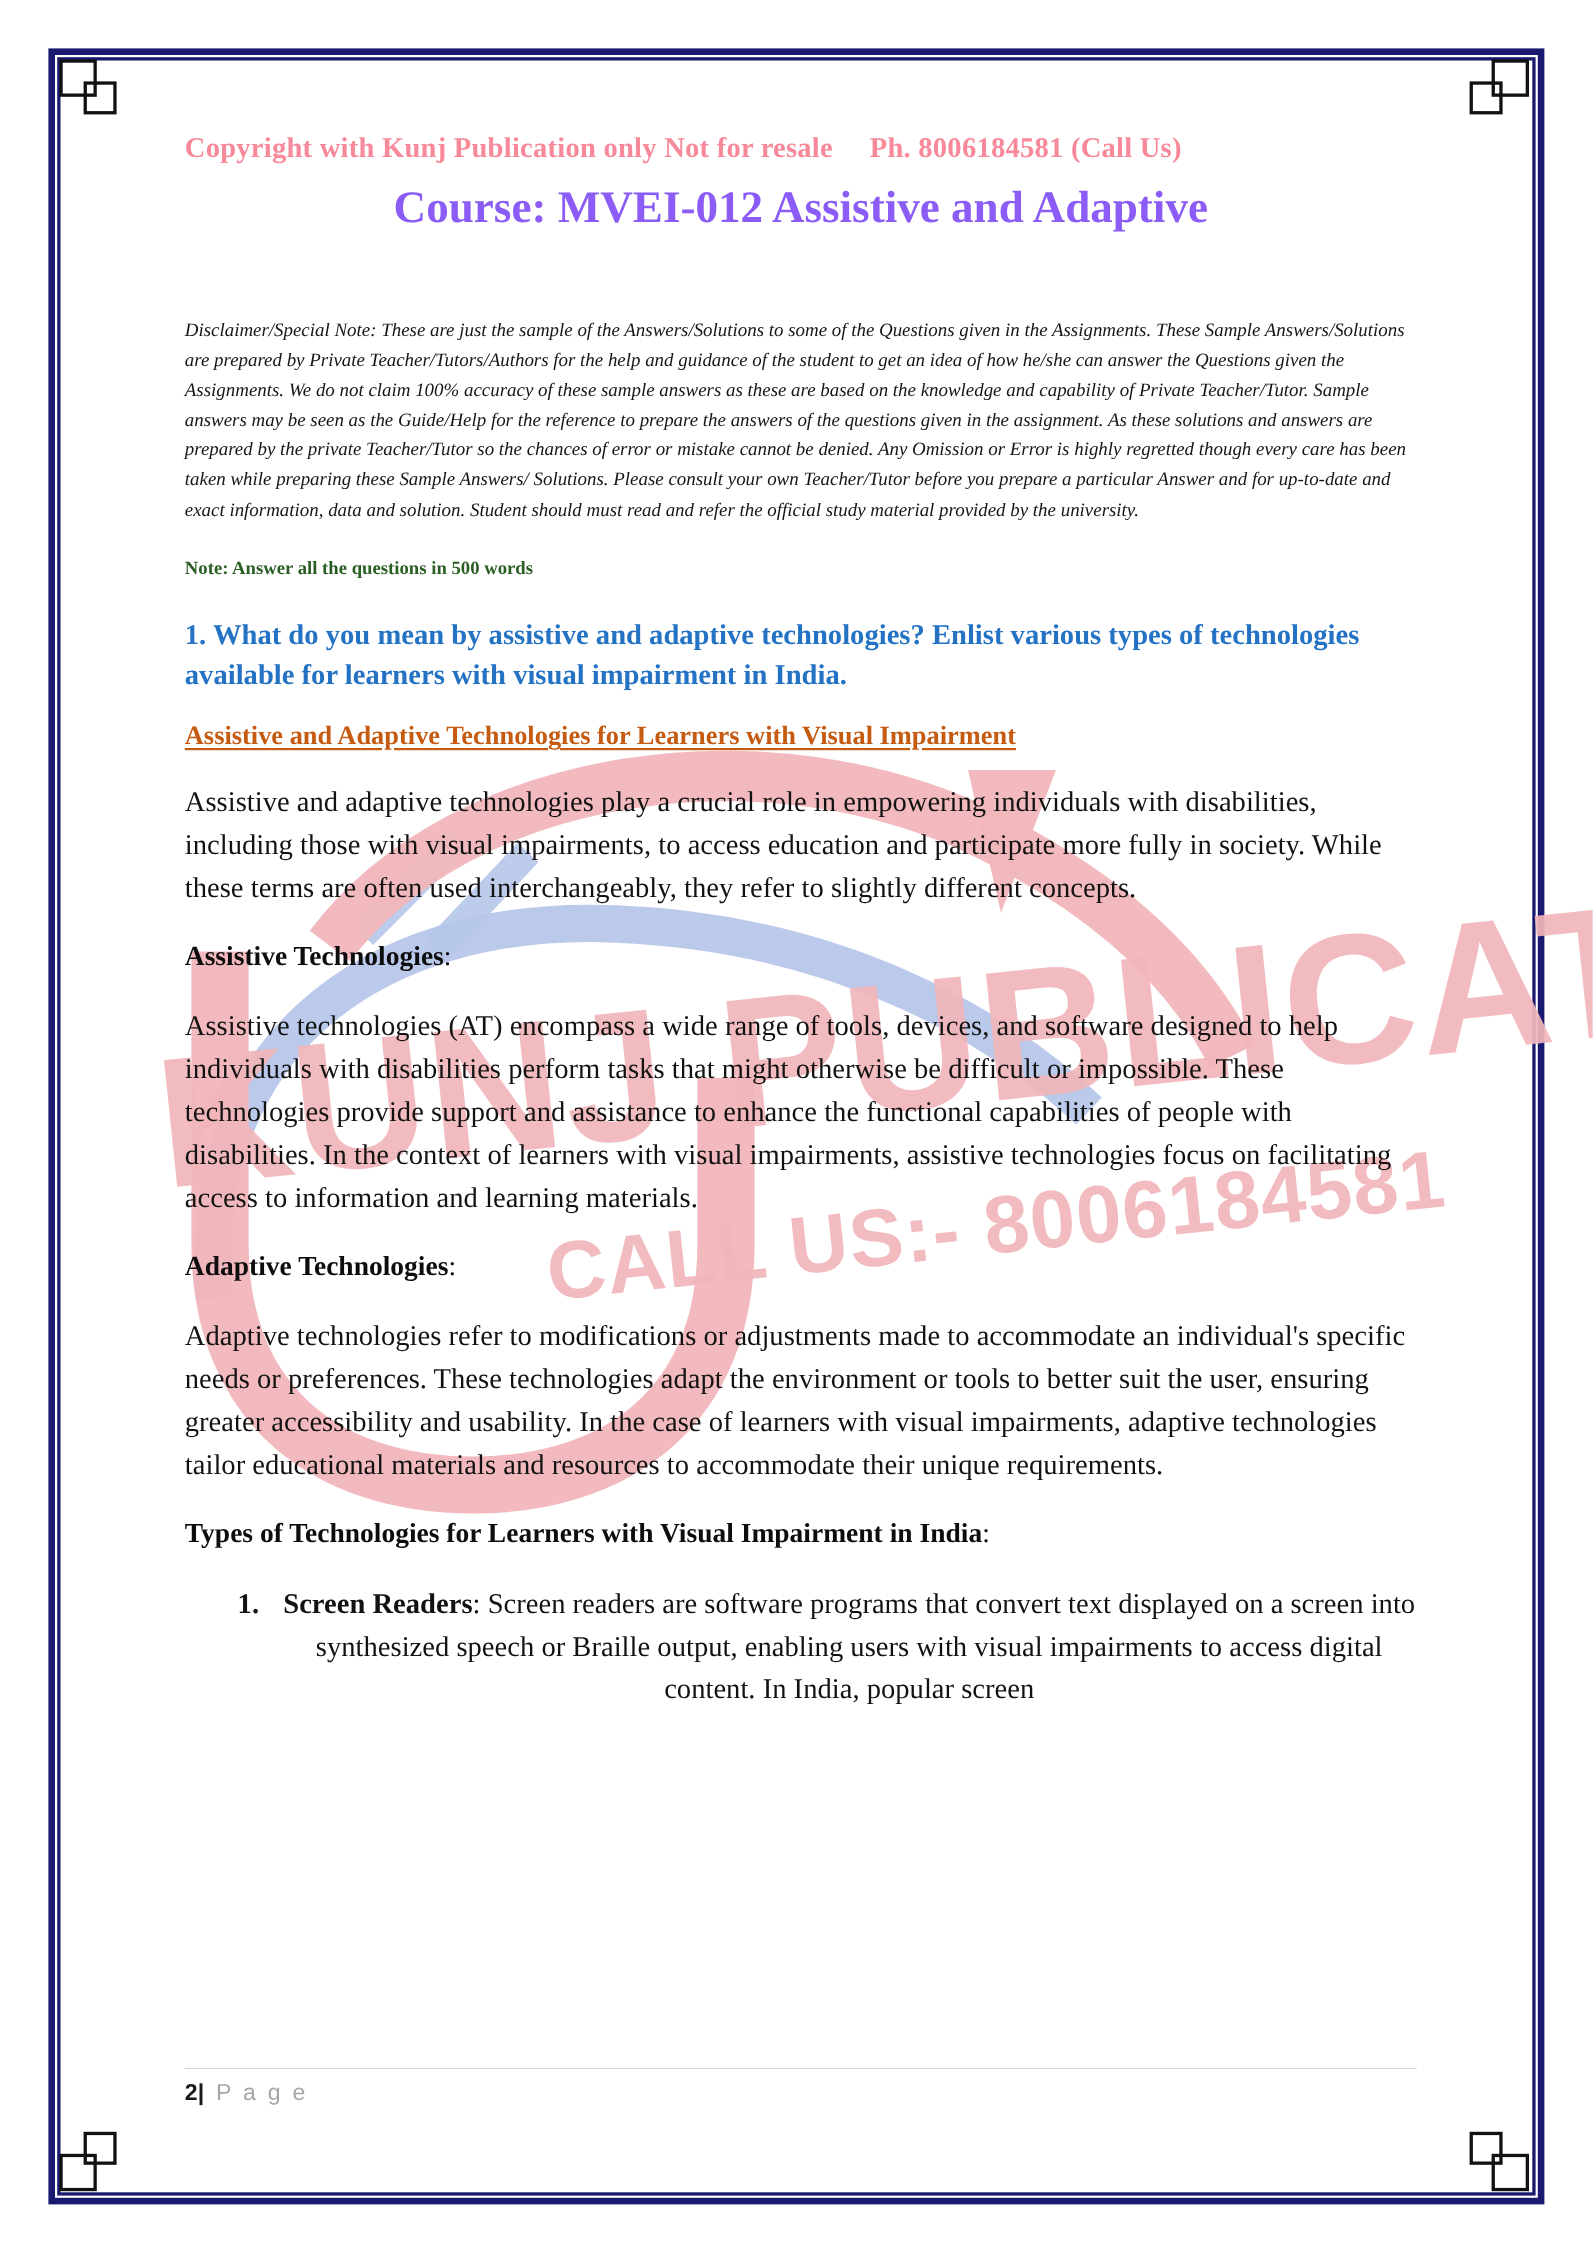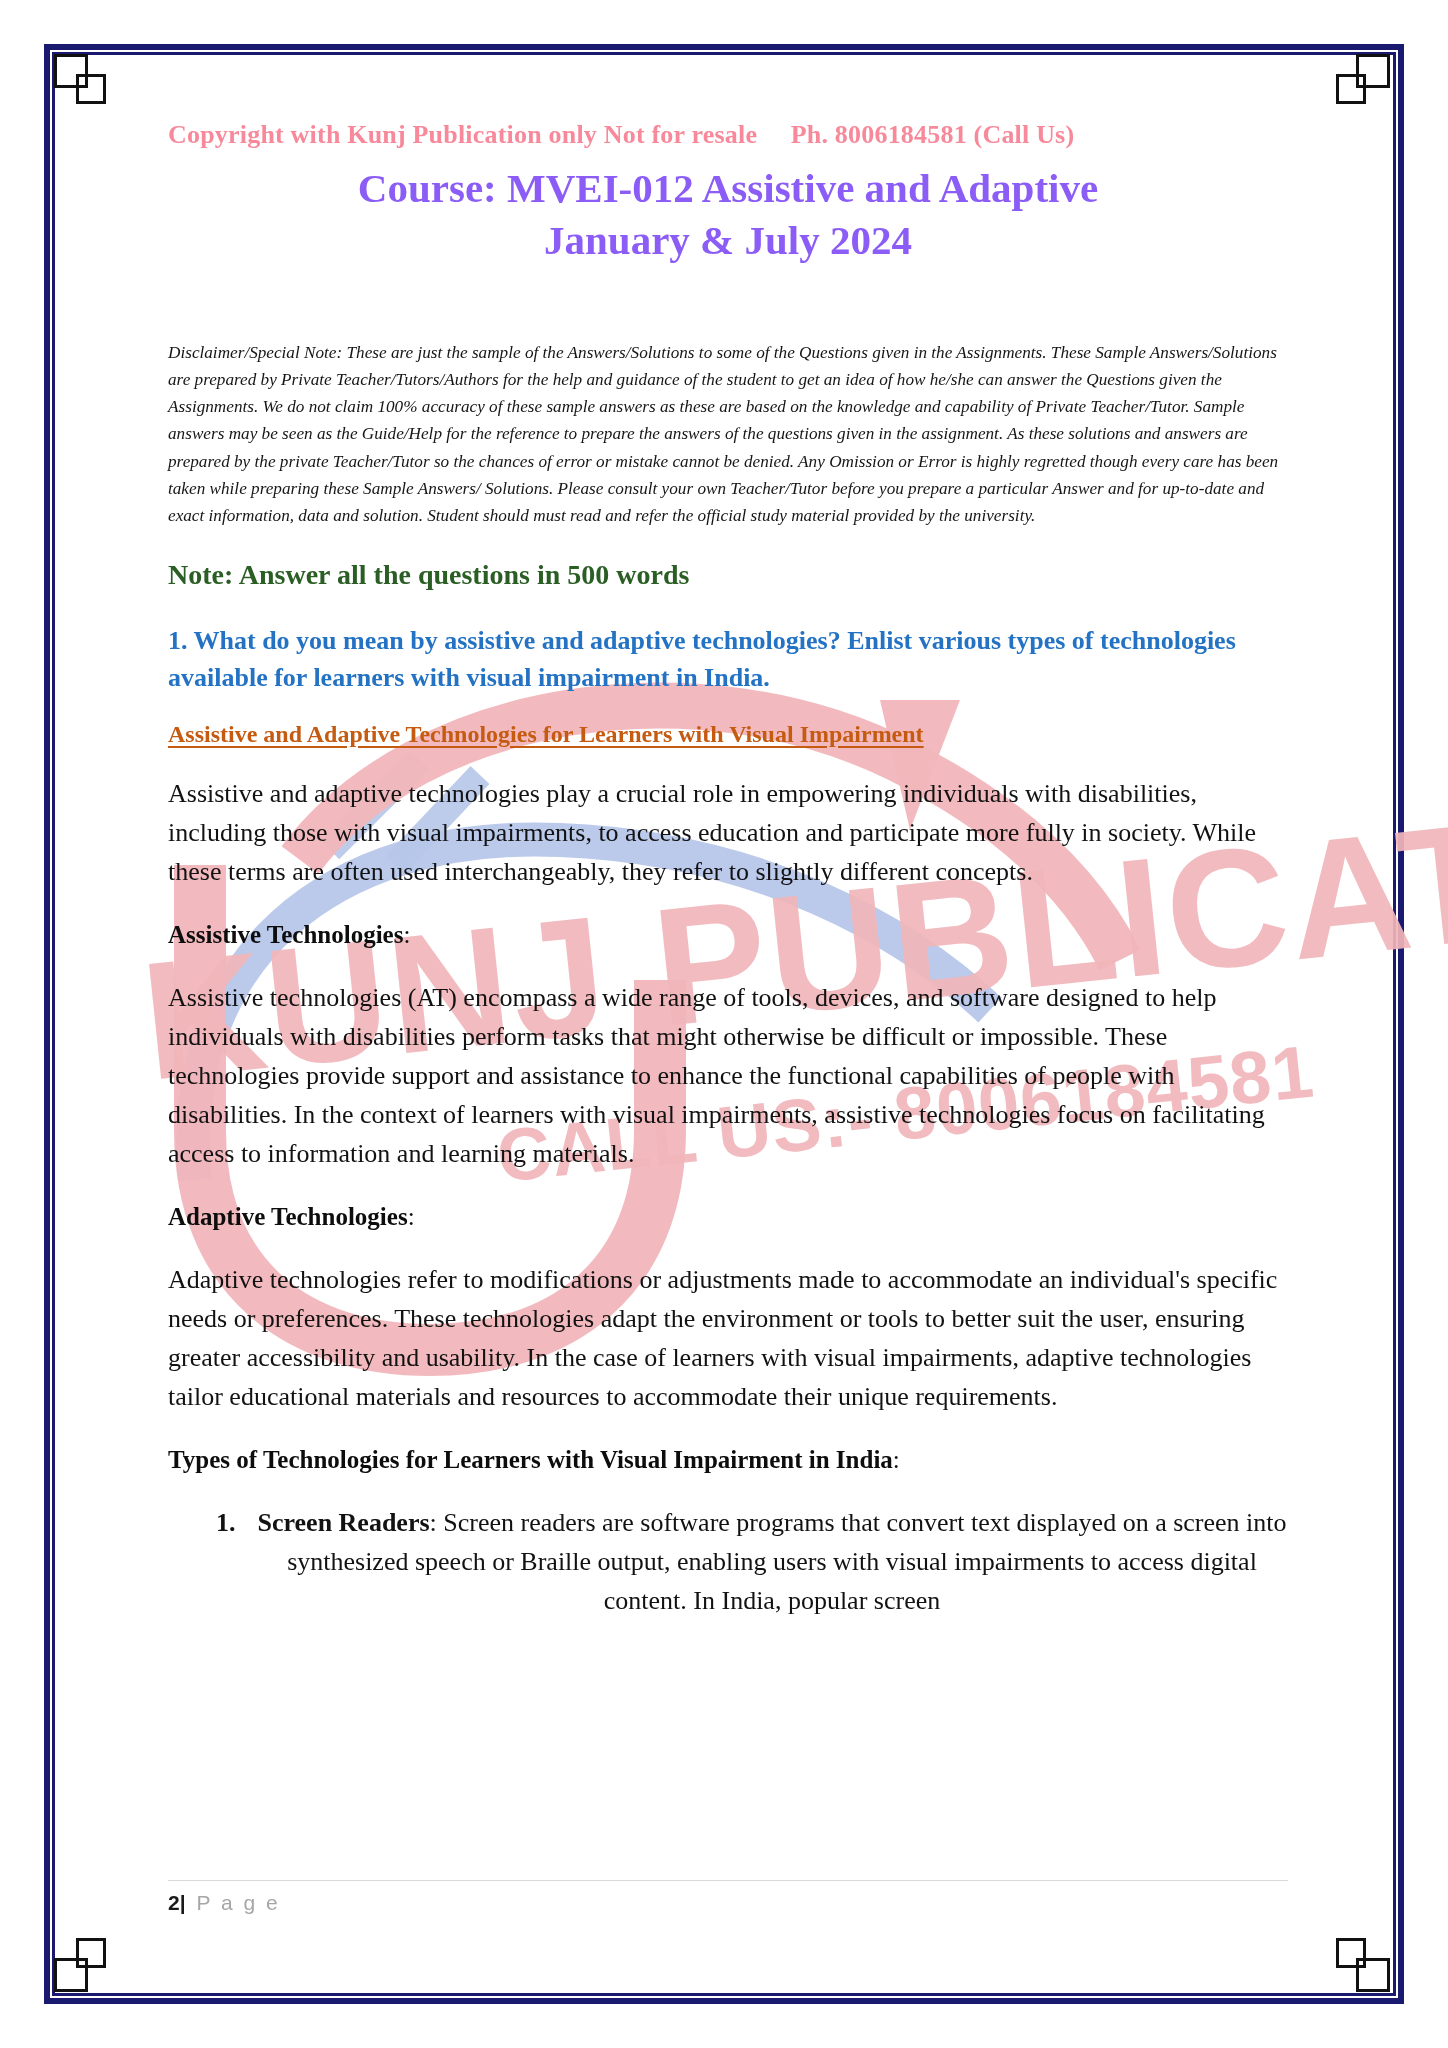--- a/index.html
+++ b/index.html
@@ -94,21 +94,21 @@
     font-size: 17.2px;
     line-height: 1.58;
     color: #161616;
     text-align: left;
   }
 
   #note-line {
     margin-top: 30px;
     color: #2b5e24;
     font-weight: bold;
-    font-size: 28px;
+    font-size: 17px;
   }
 
   #question-1 {
     margin-top: 32px;
     color: #2372c4;
     font-weight: bold;
     font-size: 26px;
     line-height: 1.42;
   }
 
@@ -205,21 +205,20 @@
 
   <text x="500" y="1182" font-family="'Liberation Sans', sans-serif" font-size="74" font-weight="bold" fill="#f1b6ba" opacity="0.92" letter-spacing="1" transform="rotate(-6 500 1182)">CALL US:- 8006184581</text>
 </svg>
 
 <div id="content">
 
   <div id="doc-header">Copyright with Kunj Publication only Not for resale     Ph. 8006184581 (Call Us)</div>
 
   <h1 id="doc-title">
     <span class="l1">Course: MVEI-012 Assistive and Adaptive</span>
-    <span class="l3">January &amp; July 2024</span>
   </h1>
 
   <div id="disclaimer">Disclaimer/Special Note: These are just the sample of the Answers/Solutions to some of the Questions given in the Assignments. These Sample Answers/Solutions are prepared by Private Teacher/Tutors/Authors for the help and guidance of the student to get an idea of how he/she can answer the Questions given the Assignments. We do not claim 100% accuracy of these sample answers as these are based on the knowledge and capability of Private Teacher/Tutor. Sample answers may be seen as the Guide/Help for the reference to prepare the answers of the questions given in the assignment. As these solutions and answers are prepared by the private Teacher/Tutor so the chances of error or mistake cannot be denied. Any Omission or Error is highly regretted though every care has been taken while preparing these Sample Answers/ Solutions. Please consult your own Teacher/Tutor before you prepare a particular Answer and for up-to-date and exact information, data and solution. Student should must read and refer the official study material provided by the university.</div>
 
   <div id="note-line">Note: Answer all the questions in 500 words</div>
 
   <div id="question-1">1. What do you mean by assistive and adaptive technologies? Enlist various types of technologies available for learners with visual impairment in India.</div>
 
   <div id="section-heading">Assistive and Adaptive Technologies for Learners with Visual Impairment</div>
 

